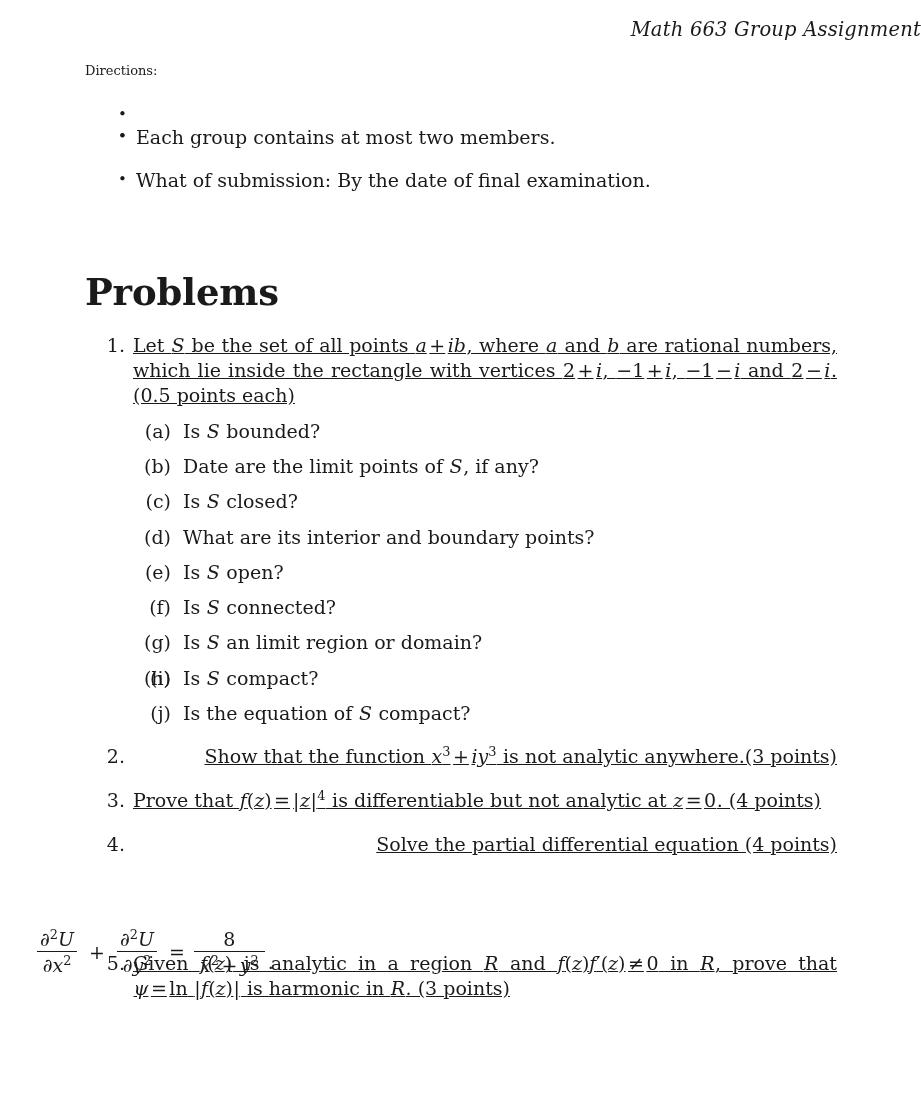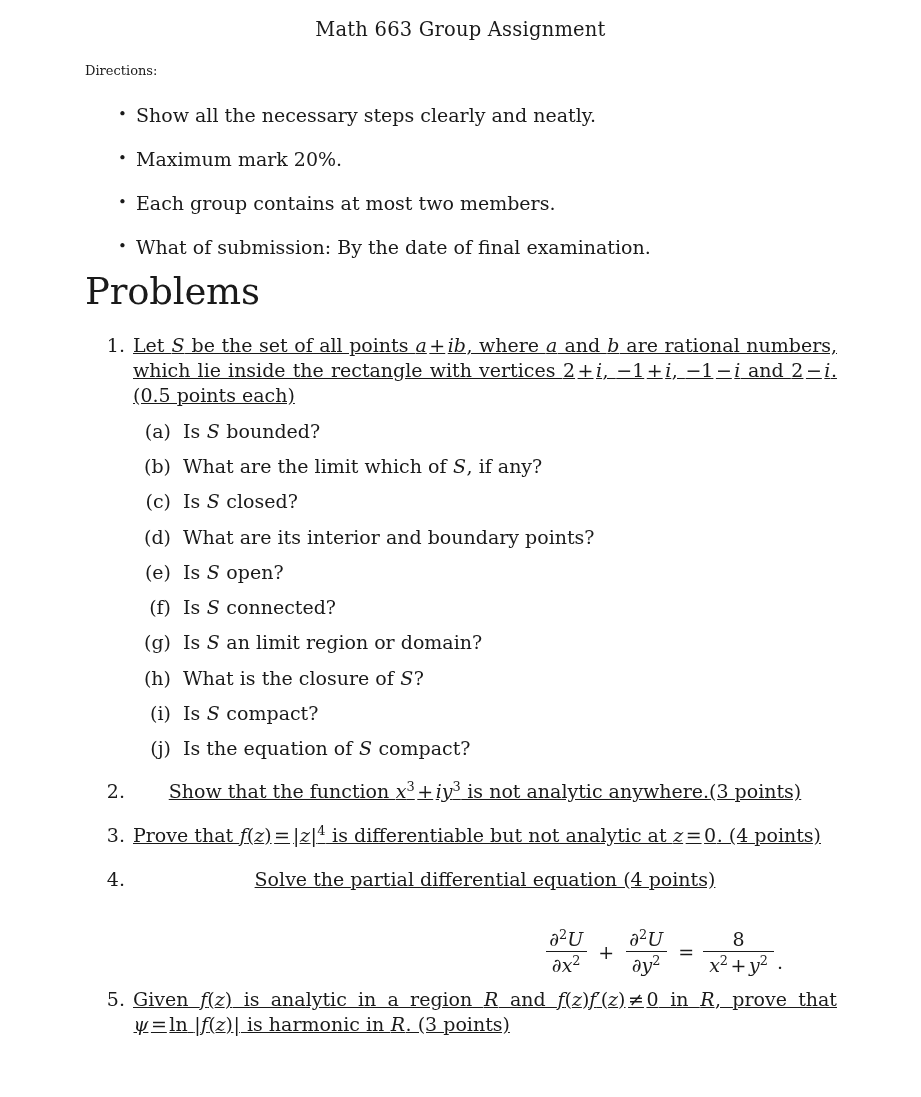--- a/index.html
+++ b/index.html
@@ -16,26 +16,27 @@
   }
   .page {
     position: relative;
     width: 921px;
     height: 1097px;
     background: #ffffff;
   }
 
   
   .doc-title {
-    text-align: center;
+    text-align: right;
     font-size: 19.5px;
     letter-spacing: 0.2px;
     padding-top: 18px;
     font-weight: normal;
     margin: 0;
+    font-style: italic;
   }
 
   
   .directions-label {
     position: absolute;
     left: 85px;
     top: 63px;
     font-size: 13px;
   }
 
@@ -62,21 +63,21 @@
     font-size: 15px;
     line-height: 1.45;
   }
 
   
   .problems-heading {
     position: absolute;
     left: 85px;
     top: 270px;
     font-size: 37px;
-    font-weight: normal;
+    font-weight: bold;
     letter-spacing: -0.2px;
     margin: 0;
   }
 
   
   .prob-list {
     position: absolute;
     left: 85px;
     top: 333px;
     width: 752px;
@@ -98,21 +99,21 @@
     top: 0;
     width: 24px;
     text-align: right;
     font-size: 19px;
   }
   .prob-item .ptext {
     display: block;
     text-decoration: underline;
   }
   .prob-item .ptext.nojust {
-    text-align: center;
+    text-align: right;
   }
 
   
   .sub-list {
     margin: 12px 0 6px 0;
     padding: 0;
     list-style: none;
   }
   .sub-item {
     position: relative;
@@ -153,22 +154,23 @@
     font-style: normal;
     padding: 0 0.5px;
   }
 
   
   .display-eq {
     position: absolute;
     left: 0;
     top: 928px;
     width: 783px;
-    text-align: right;
-    font-size: 19px;
+    text-align: left;
+    font-size: 19px;
+    padding-left: 32px;
   }
   .eqrow {
     display: inline-flex;
     align-items: center;
     justify-content: center;
   }
   .frac {
     display: inline-flex;
     flex-direction: column;
     align-items: center;
@@ -203,25 +205,23 @@
 
 <div class="page">
 
   <h1 class="doc-title">Math 663 Group Assignment</h1>
 
   <div class="directions-label">Directions:</div>
 
   <ul class="bullet-list">
     <li>
       <span class="bul">•</span>
-      <span>Show all the necessary steps clearly and neatly.</span>
     </li>
     <li>
       <span class="bul">•</span>
-      <span>Maximum mark 20%.</span>
     </li>
     <li>
       <span class="bul">•</span>
       <span>Each group contains at most two members.</span>
     </li>
     <li>
       <span class="bul">•</span>
       <span>What of submission: By the date of final examination.</span>
     </li>
   </ul>
@@ -234,21 +234,21 @@
       <span class="num">1.</span>
       <span class="ptext"><span>Let </span><span class="mi">S</span><span> be the set of all points </span><span class="mi">a<span class="mo">+</span>ib</span><span>, where </span><span class="mi">a</span><span> and </span><span class="mi">b</span><span> are rational numbers, which lie inside the rectangle with vertices </span><span class="mi"><span class="mn">2</span><span class="mo">+</span>i</span><span>, </span><span class="mi"><span class="mn">−1</span><span class="mo">+</span>i</span><span>, </span><span class="mi"><span class="mn">−1</span><span class="mo">−</span>i</span><span> and </span><span class="mi"><span class="mn">2</span><span class="mo">−</span>i</span><span>. (0.5 points each)</span></span>
 
       <ul class="sub-list">
         <li class="sub-item">
           <span class="slabel">(a)</span>
           <span><span>Is </span><span class="mi">S</span><span> bounded?</span></span>
         </li>
         <li class="sub-item">
           <span class="slabel">(b)</span>
-          <span><span>What are the limit which of </span><span class="mi">S</span><span>, if any?</span></span>
+          <span><span>Date are the limit points of </span><span class="mi">S</span><span>, if any?</span></span>
         </li>
         <li class="sub-item">
           <span class="slabel">(c)</span>
           <span><span>Is </span><span class="mi">S</span><span> closed?</span></span>
         </li>
         <li class="sub-item">
           <span class="slabel">(d)</span>
           <span><span>What are its interior and boundary points?</span></span>
         </li>
         <li class="sub-item">
@@ -258,21 +258,20 @@
         <li class="sub-item">
           <span class="slabel">(f)</span>
           <span><span>Is </span><span class="mi">S</span><span> connected?</span></span>
         </li>
         <li class="sub-item">
           <span class="slabel">(g)</span>
           <span><span>Is </span><span class="mi">S</span><span> an limit region or domain?</span></span>
         </li>
         <li class="sub-item">
           <span class="slabel">(h)</span>
-          <span><span>What is the closure of </span><span class="mi">S</span><span>?</span></span>
         </li>
         <li class="sub-item">
           <span class="slabel">(i)</span>
           <span><span>Is </span><span class="mi">S</span><span> compact?</span></span>
         </li>
         <li class="sub-item">
           <span class="slabel">(j)</span>
           <span><span>Is the equation of </span><span class="mi">S</span><span> compact?</span></span>
         </li>
       </ul>

